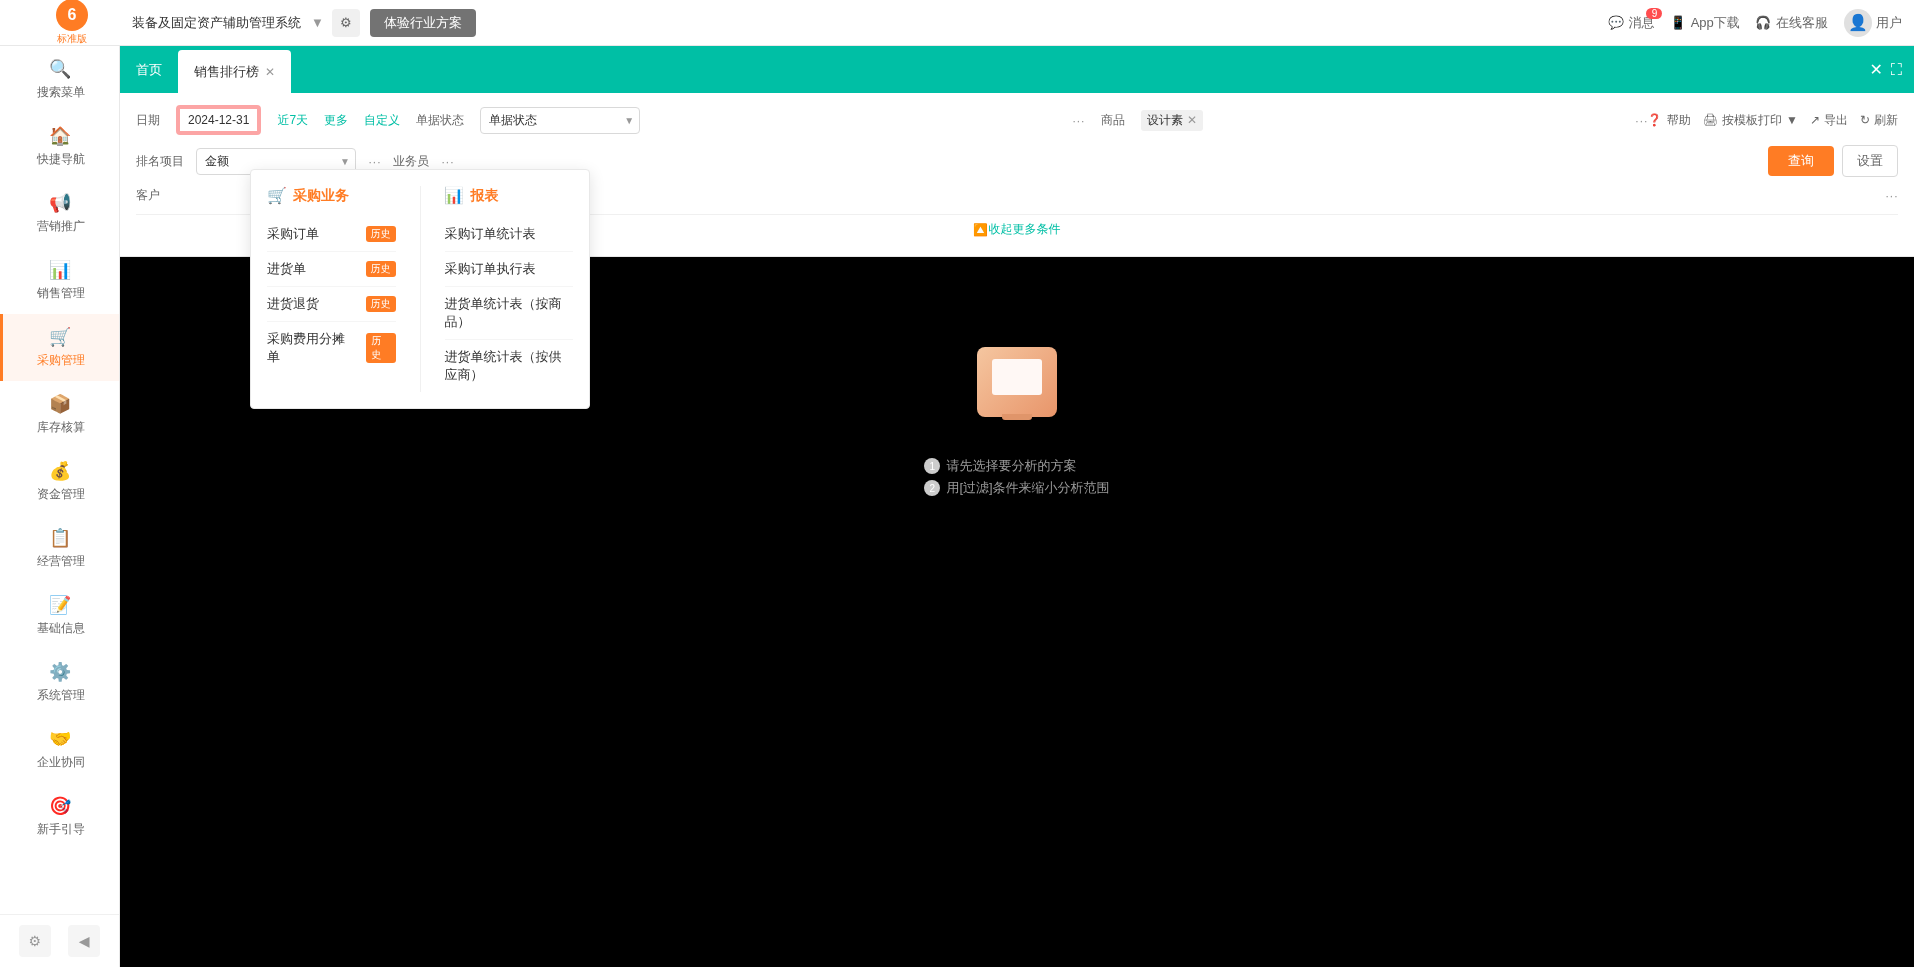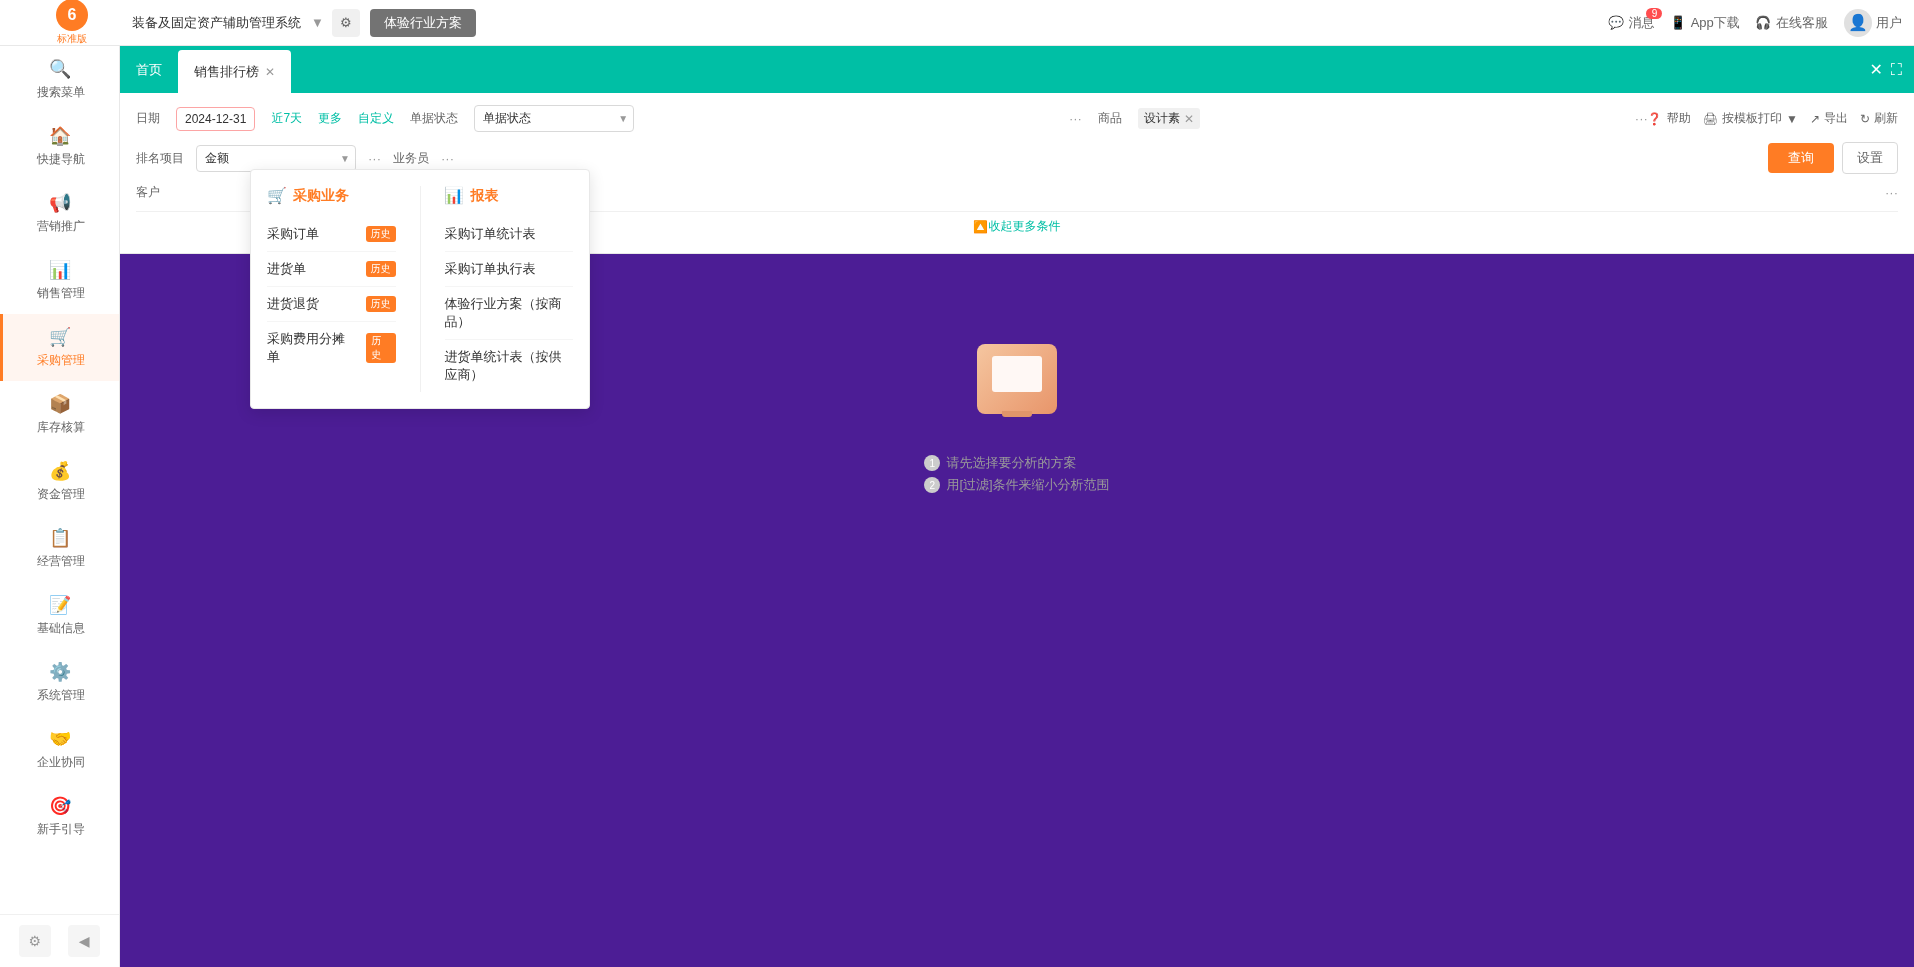--- a/index.html
+++ b/index.html
@@ -143,38 +143,38 @@
     .tab-close { color: #999; font-size: 12px; cursor: pointer; }
     .tab-spacer { flex: 1; }
     .tab-window-btns {
       display: flex; align-items: center; gap: 8px; padding-right: 12px;
     }
     .tab-window-btn { color: #fff; cursor: pointer; font-size: 16px; }
 
     
     .content-area {
       flex: 1;
-      background: #4c1d95;
+      background: #000000;
       overflow: hidden;
       position: relative;
     }
 
     
     .filter-panel {
       background: #fff;
       padding: 12px 16px;
       border-bottom: 1px solid #e8e8e8;
     }
     .filter-row {
       display: flex; align-items: center; gap: 12px; margin-bottom: 10px;
     }
     .filter-label { color: #666; font-size: 12px; white-space: nowrap; }
     .filter-date-range {
       display: flex; align-items: center; gap: 4px;
-      border: 1px solid #fca5a5; border-radius: 4px;
+      border: 4px solid #fca5a5; border-radius: 4px;
       padding: 4px 8px; font-size: 12px; color: #333; background: #fff;
     }
     .filter-more-btn {
       color: #00bfa5; font-size: 12px; cursor: pointer;
     }
     .filter-select {
       border: 1px solid #d9d9d9; border-radius: 4px;
       padding: 4px 24px 4px 8px; font-size: 12px; color: #333;
       background: #fff; min-width: 160px; cursor: pointer;
       position: relative;
@@ -537,21 +537,21 @@
             <span class="icon">📊</span>
             <span>报表</span>
           </div>
           <div class="dropdown-item">
             <span>采购订单统计表</span>
           </div>
           <div class="dropdown-item">
             <span>采购订单执行表</span>
           </div>
           <div class="dropdown-item">
-            <span>体验行业方案（按商品）</span>
+            <span>进货单统计表（按商品）</span>
           </div>
           <div class="dropdown-item">
             <span>进货单统计表（按供应商）</span>
           </div>
         </div>
       </div>
     </div>
   </div>
 </div>
 

